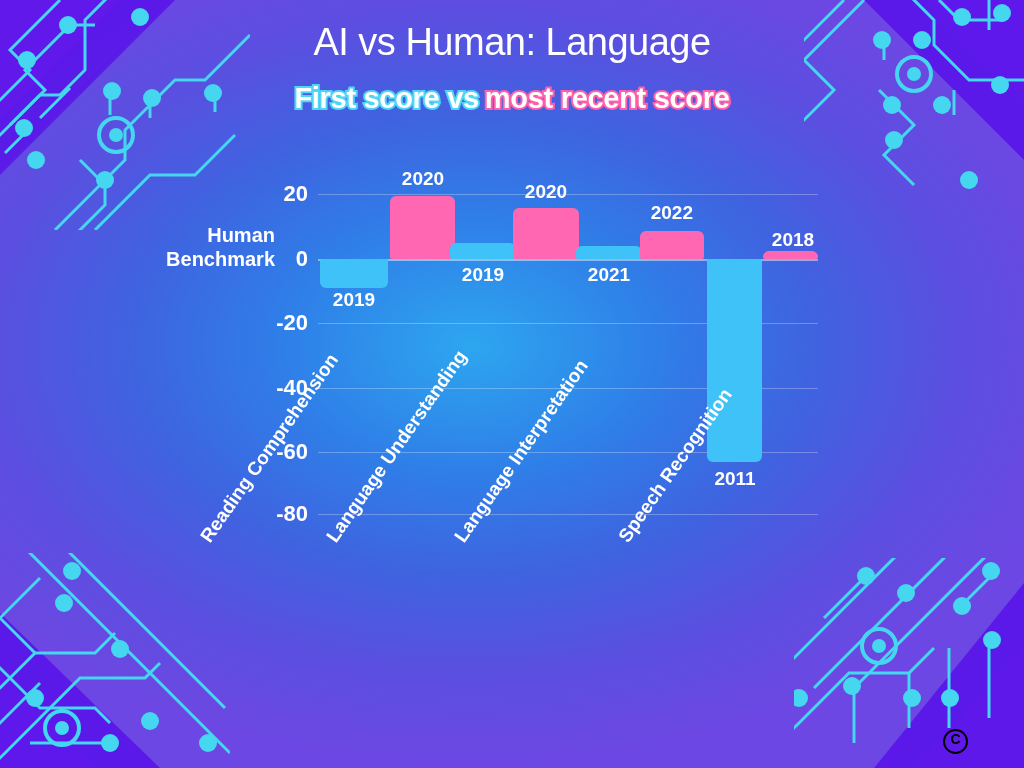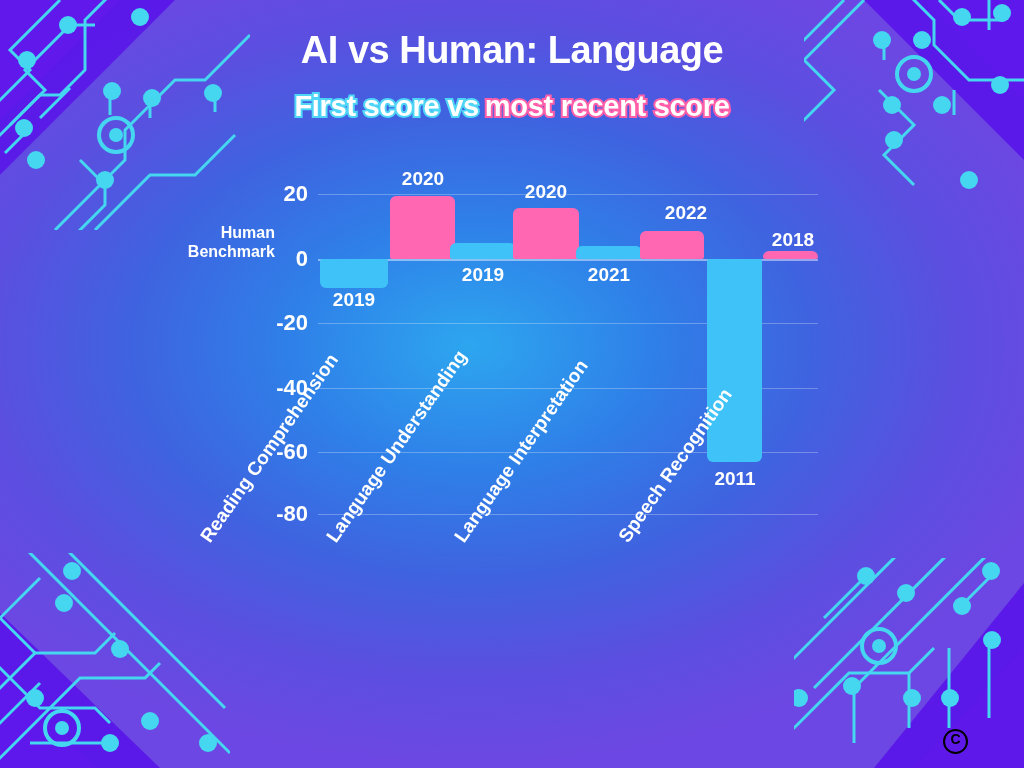--- a/index.html
+++ b/index.html
@@ -32,24 +32,24 @@
   .title-block {
     position: absolute;
     left: 0; right: 0;
     top: 18px;
     text-align: center;
     z-index: 20;
   }
   .main-title {
     color: #ffffff;
     font-size: 38px;
-    font-weight: bold;
+    font-weight: normal;
     letter-spacing: -0.5px;
     line-height: 1.08;
-    margin: 12px;
+    margin: 4px;
   }
   .sub-title {
     margin: 20px 0 0 0;
     font-size: 29px;
     font-weight: bold;
     letter-spacing: -0.3px;
     line-height: 1.1;
     white-space: nowrap;
   }
   .sub-a {
@@ -67,21 +67,21 @@
   
   .chart-area {
     position: absolute;
     left: 0; top: 0;
     width: 1024px; height: 768px;
     z-index: 10;
   }
   .axis-title {
     position: absolute;
     color: #ffffff;
-    font-size: 16px;
+    font-size: 20px;
     font-weight: bold;
     text-align: right;
     line-height: 1.18;
     left: 120px;
     top: 224px;
     width: 155px;
   }
   .ytick {
     position: absolute;
     color: #ffffff;
@@ -327,21 +327,21 @@
     <div class="bar bar-blue pos" style="left:450px; top:243px; width:66px; height:16px;"></div>
     <div class="bar-label" style="left:438px; top:264px; width:90px;text-align:center;">2019</div>
 
     <div class="bar bar-pink pos" style="left:513px; top:208px; width:66px; height:51px;"></div>
     <div class="bar-label" style="left:501px; top:181px; width:90px;">2020</div>
 
     <div class="bar bar-blue pos" style="left:576px; top:246px; width:66px; height:13px;"></div>
     <div class="bar-label" style="left:564px; top:264px; width:90px;">2021</div>
 
     <div class="bar bar-pink pos" style="left:640px; top:231px; width:64px; height:28px;"></div>
-    <div class="bar-label" style="left:641px; top:202px; width:90px;">2022</div>
+    <div class="bar-label" style="left:603px; top:202px; width:90px;text-align:right;">2022</div>
 
     <div class="bar bar-blue neg" style="left:707px; top:259px; width:55px; height:203px;"></div>
     <div class="bar-label" style="left:690px; top:468px; width:90px;">2011</div>
 
     <div class="bar bar-pink pos" style="left:763px; top:251px; width:55px; height:8px;"></div>
     <div class="bar-label" style="left:748px; top:222px; width:90px;margin-top:7px;">2018</div>
 
     <div class="cat-label" style="left:196px; top:534px;">Reading Comprehension</div>
     <div class="cat-label" style="left:322px; top:534px;">Language Understanding</div>
     <div class="cat-label" style="left:450px; top:534px;">Language Interpretation</div>

